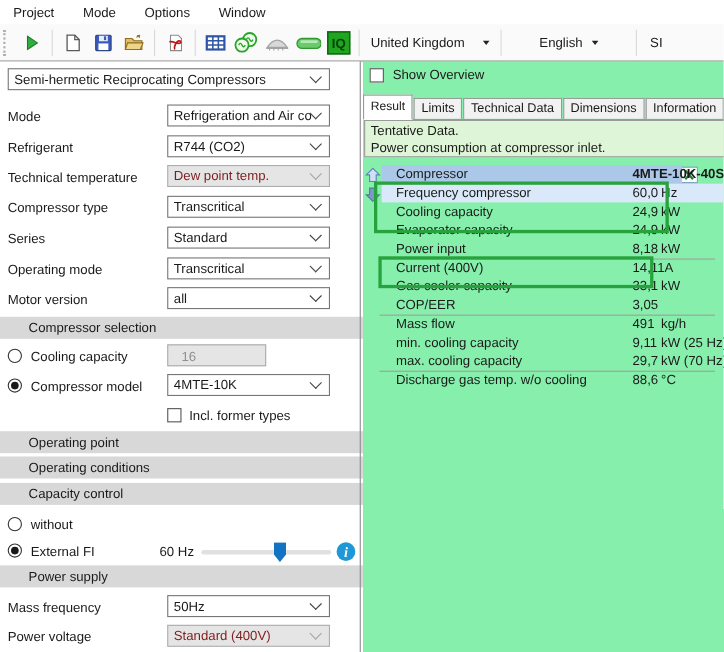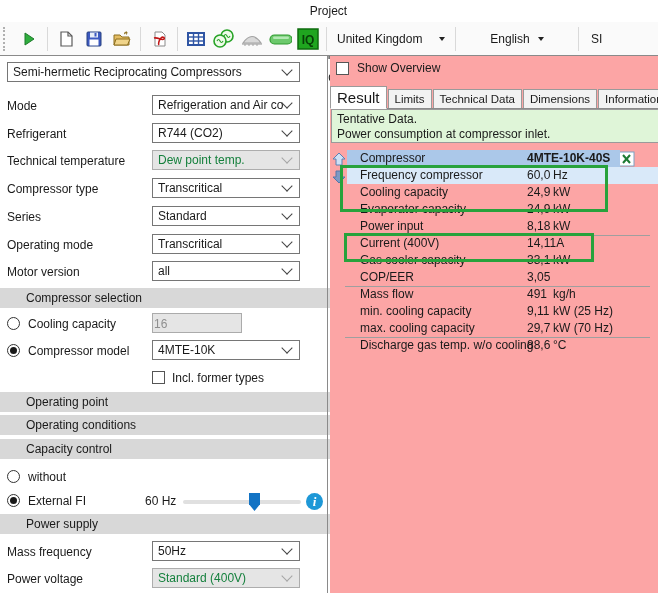--- a/index.html
+++ b/index.html
@@ -1,85 +1,85 @@
 <!DOCTYPE html>
 <html><head>
 <meta charset="utf-8">
 <style>
   html,body{margin:0;padding:0;background:#fff;}
   .window{position:relative;width:658px;height:593px;overflow:hidden;background:#fff;
           font-family:"Liberation Sans",sans-serif;font-size:12px;color:#1a1a1a;}
 
   
-  .menubar{position:absolute;top:0;left:0;right:0;height:22px;background:#fff;display:flex;align-items:center;flex-direction:column;}
+  .menubar{position:absolute;top:0;left:0;right:0;height:22px;background:#fff;display:flex;align-items:center;}
   .menu-item{padding:0 13px;line-height:22px;cursor:default;}
   .menu-item:first-child{padding-left:12px;}
 
   
   .toolbar{position:absolute;top:22px;left:0;right:0;height:33px;background:#fafafa;
            border-bottom:1px solid #8a8a8a;display:flex;align-items:center;}
   .grip{width:4px;height:24px;border-left:2px dotted #b0b0b0;margin:0 6px 0 3px;}
   .tbtn{width:24px;height:26px;display:flex;align-items:center;justify-content:center;margin:0 2px;}
   .tsep{width:1px;height:24px;background:#d9d9d9;margin:0 4px;}
   .tcombo{display:flex;align-items:center;height:24px;padding:0 6px;min-width:104px;justify-content:space-between;}
   .tarrow{width:0;height:0;border-left:3.5px solid transparent;border-right:3.5px solid transparent;border-top:4px solid #222;margin-left:8px;}
   .units-label{padding:0 8px;}
 
   
   .left-panel{position:absolute;top:56px;left:0;width:327px;height:537px;background:#fff;}
   .splitter{position:absolute;top:56px;left:327px;width:1px;height:537px;background:#8a8a8a;}
-  .right-panel{position:absolute;top:56px;left:330px;width:328px;height:537px;background:#fca5a5;}
+  .right-panel{position:absolute;top:56px;left:330px;width:328px;height:537px;background:#86efac;}
 
   
   .lrow{position:absolute;left:0;right:0;height:22px;}
   .flabel{position:absolute;left:7px;line-height:22px;white-space:nowrap;}
   .combo{position:absolute;left:152px;width:148px;height:20px;border:1px solid #767676;background:#fff;
          display:flex;align-items:center;box-sizing:border-box;}
   .combo-text{padding-left:5px;white-space:nowrap;overflow:hidden;flex:1;}
   .chev{width:7px;height:7px;border-right:1.4px solid #444;border-bottom:1.4px solid #444;
         transform:rotate(45deg);margin:-4px 8px 0 0;flex:none;}
   .combo.disabled{background:#e5e5e5;border-color:#adadad;}
-  .combo.disabled .combo-text{color:#15803d;}
+  .combo.disabled .combo-text{color:#7f1d1d;}
   .combo.disabled .chev{border-color:#a5a5a5;}
   .combo.wide{left:7px;width:293px;}
   .secbar{position:absolute;left:0;width:362px;height:20px;background:#d8d8d8;line-height:20px;}
   .secbar .sectitle{padding-left:26px;}
   .secchev{position:absolute;right:8px;top:4px;}
   .radio{position:absolute;left:7px;top:4px;width:13px;height:13px;border:1px solid #333;border-radius:50%;
          background:#fff;box-sizing:border-box;}
   .radio.checked::after{content:"";position:absolute;left:2px;top:2px;width:7px;height:7px;border-radius:50%;background:#1a1a1a;}
   .rlabel{position:absolute;left:28px;line-height:22px;}
   .tinput{position:absolute;left:152px;width:90px;height:20px;border:1px solid #ababab;background:#e5e5e5;
-          color:#8f8f8f;line-height:20px;padding-left:1px;box-sizing:border-box;}
+          color:#8f8f8f;line-height:20px;padding-left:12px;box-sizing:border-box;}
   .checkbox{position:absolute;width:13px;height:13px;border:1px solid #555;background:#fff;top:4px;box-sizing:border-box;}
   .slider-label{position:absolute;left:145px;line-height:22px;}
   .slider-track{position:absolute;left:183px;top:10px;width:118px;height:4px;background:#e0e0e0;border-radius:2px;}
   .slider-handle{position:absolute;left:66px;top:-7px;width:11px;height:18px;background:#1273c4;
                  clip-path:polygon(0 0,100% 0,100% 62%,50% 100%,0 62%);}
   .info-icon{position:absolute;left:306px;top:3px;width:17px;height:17px;border-radius:50%;background:#1e98d7;
              color:#fff;text-align:center;line-height:17px;font-family:"Liberation Serif",serif;
              font-weight:bold;font-style:italic;font-size:13px;}
 
   
   .overview-row{position:absolute;top:2px;left:6px;height:20px;}
   .overview-row .checkbox{left:0;}
   .overview-row .cblabel{position:absolute;left:21px;line-height:21px;white-space:nowrap;}
   .tabbar{position:absolute;top:30px;left:0;right:-40px;height:22px;border-bottom:1px solid #8a8a8a;
           display:flex;align-items:flex-end;}
   .tab{height:18px;line-height:18px;padding:0 6px;background:#f2f2f2;border:1px solid #9a9a9a;
        border-bottom:none;margin-right:1px;font-size:11.5px;white-space:nowrap;}
   .tab.active{height:21px;line-height:21px;background:#fff;position:relative;z-index:2;margin-bottom:-1px;
-              border-bottom:1px solid #fff;font-size:15px;}
+              border-bottom:1px solid #fff;font-size:11px;}
   .notice{position:absolute;top:53px;left:1px;right:-2px;height:34px;background:#dff5d8;border:1px solid #9a9a9a;
           padding:2px 0 0 5px;box-sizing:border-box;line-height:15px;}
   .rtable{position:absolute;top:94px;left:0;right:0;}
   .trow{position:relative;margin-left:17px;height:17px;line-height:17px;width:311px;}
   .trow .lbl{position:absolute;left:13px;white-space:nowrap;}
   .trow .val{position:absolute;left:180px;white-space:nowrap;}
-  .num{display:inline-block;min-width:26px;}
+  .num{display:inline-block;min-width:26px;margin-left:48px;}
   .r0{background:#abc8e9;width:273px;}
   .r0 .val{font-weight:bold;}
   .r1{background:#d9e9f9;width:311px;}
   .sep::after{content:"";position:absolute;left:-2px;right:8px;bottom:-1px;height:1px;background:#9f9f9f;}
   .gut-arrow{position:absolute;left:2px;}
   .excel-btn{position:absolute;left:288px;top:1px;width:18px;height:16px;}
   .anno{position:absolute;border:3px solid #28a23c;z-index:5;pointer-events:none;}
   .anno1{top:109px;left:10px;width:262px;height:41px;}
   .anno2{top:177px;left:14px;width:244px;height:23px;}
 </style>

